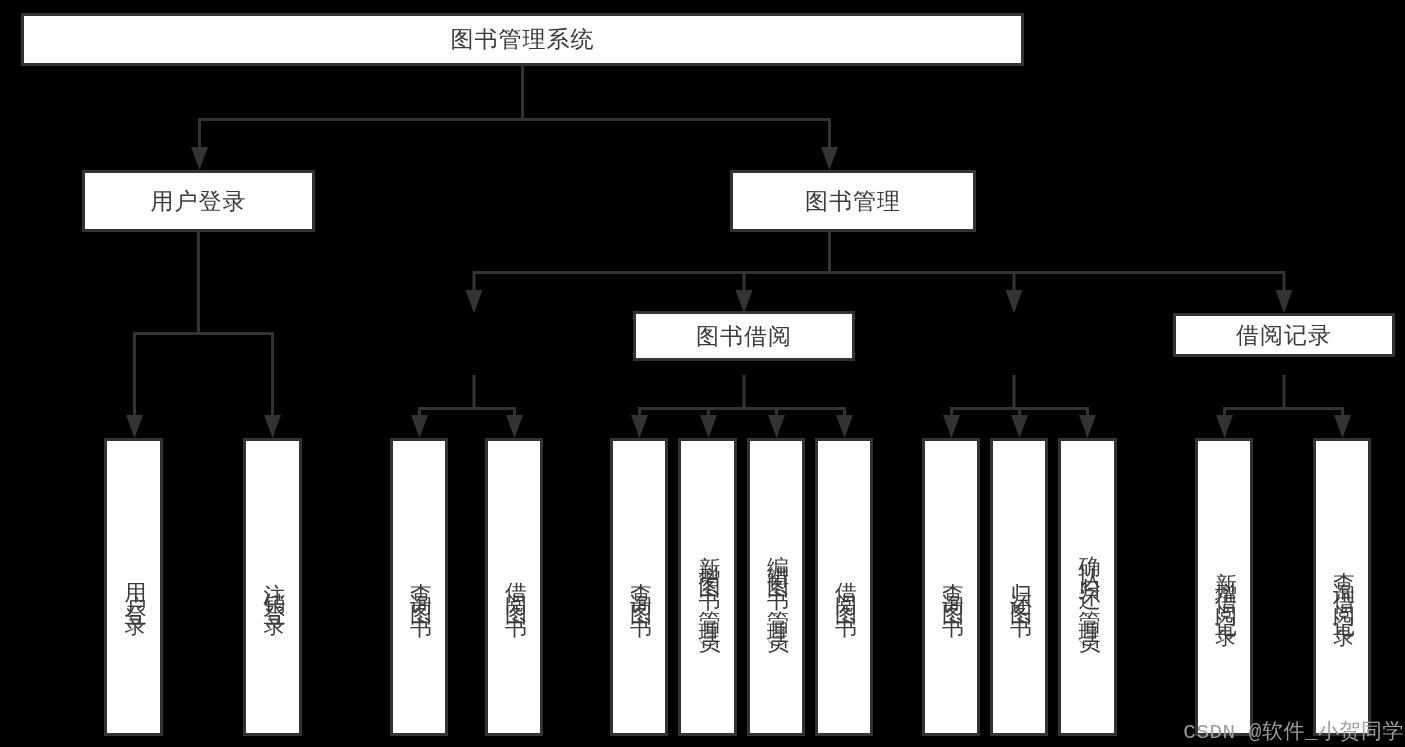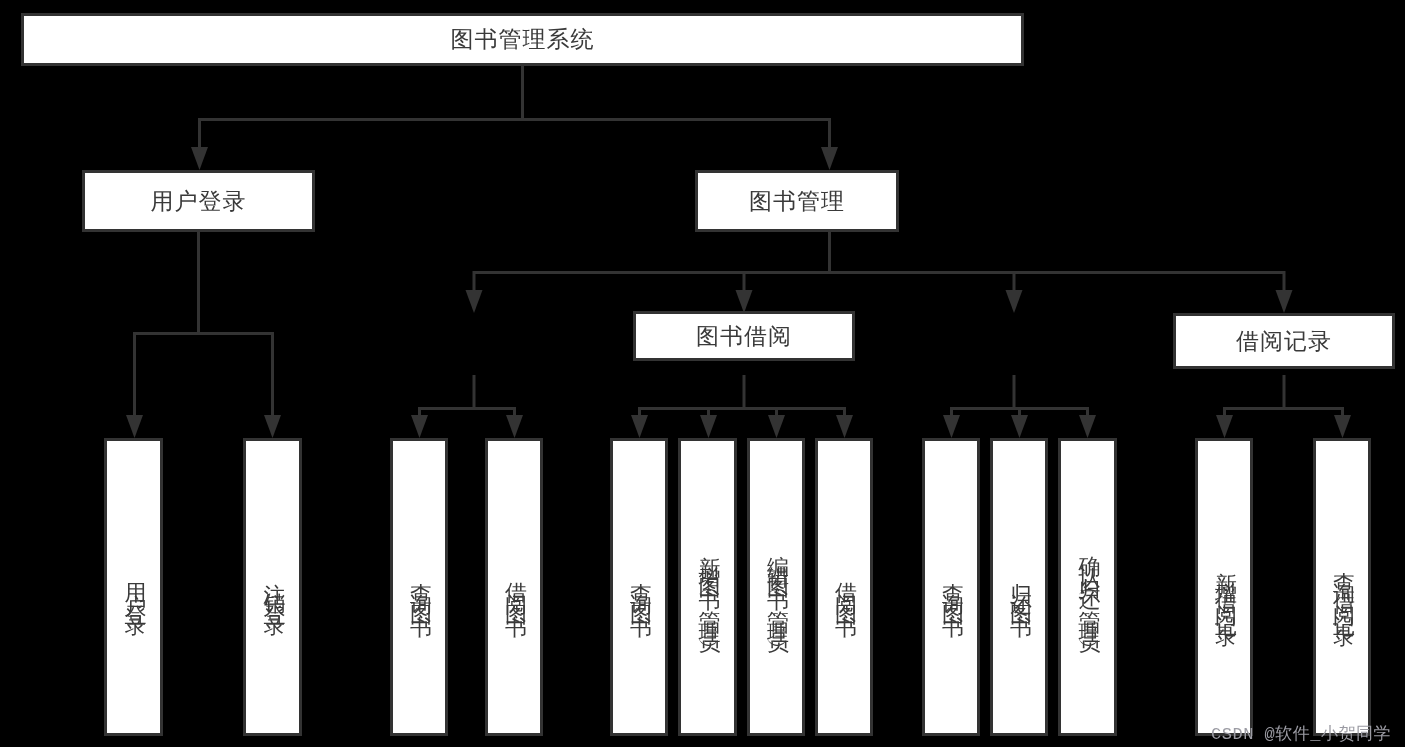--- a/index.html
+++ b/index.html
@@ -14,21 +14,21 @@
     color:#3a3a3a;
   }
   .box.h span{
     font-size:23px;letter-spacing:1px;white-space:nowrap;color:#3a3a3a;
   }
   .box.v span{
     writing-mode:vertical-rl;text-orientation:mixed;font-size:22px;
     letter-spacing:11px;line-height:1;color:#3a3a3a;
   }
   #watermark{
-    position:absolute;right:20px;bottom:2px;font-size:17px;color:#9b9ba3;
+    position:absolute;right:7px;bottom:2px;font-size:21px;color:#9b9ba3;
     letter-spacing:0.5px;white-space:nowrap;
   }
 </style>
 </head>
 <body>
 
 <div id="canvas">
 
   <svg id="connectors" width="1405" height="747" viewBox="0 0 1405 747">
     <g stroke="#333333" stroke-width="3" fill="none">
@@ -70,28 +70,28 @@
     </g>
   </svg>
 
   <div class="box h" style="left:21px;top:13px;width:1003px;height:53px">
     <span>图书管理系统</span>
   </div>
 
   <div class="box h" style="left:82px;top:170px;width:233px;height:62px">
     <span>用户登录</span>
   </div>
-  <div class="box h" style="left:695px;top:170px;width:204px;height:62px">
+  <div class="box h" style="left:730px;top:170px;width:246px;height:62px">
     <span>图书管理</span>
   </div>
 
   <div class="box h" style="left:633px;top:311px;width:222px;height:50px">
     <span>图书借阅</span>
   </div>
-  <div class="box h" style="left:1173px;top:313px;width:222px;height:56px">
+  <div class="box h" style="left:1173px;top:313px;width:222px;height:44px">
     <span>借阅记录</span>
   </div>
 
   <div class="box v" style="left:104px;top:438px;width:59px;height:298px">
     <span>用户登录</span>
   </div>
   <div class="box v" style="left:243px;top:438px;width:59px;height:298px">
     <span>注销登录</span>
   </div>
 

